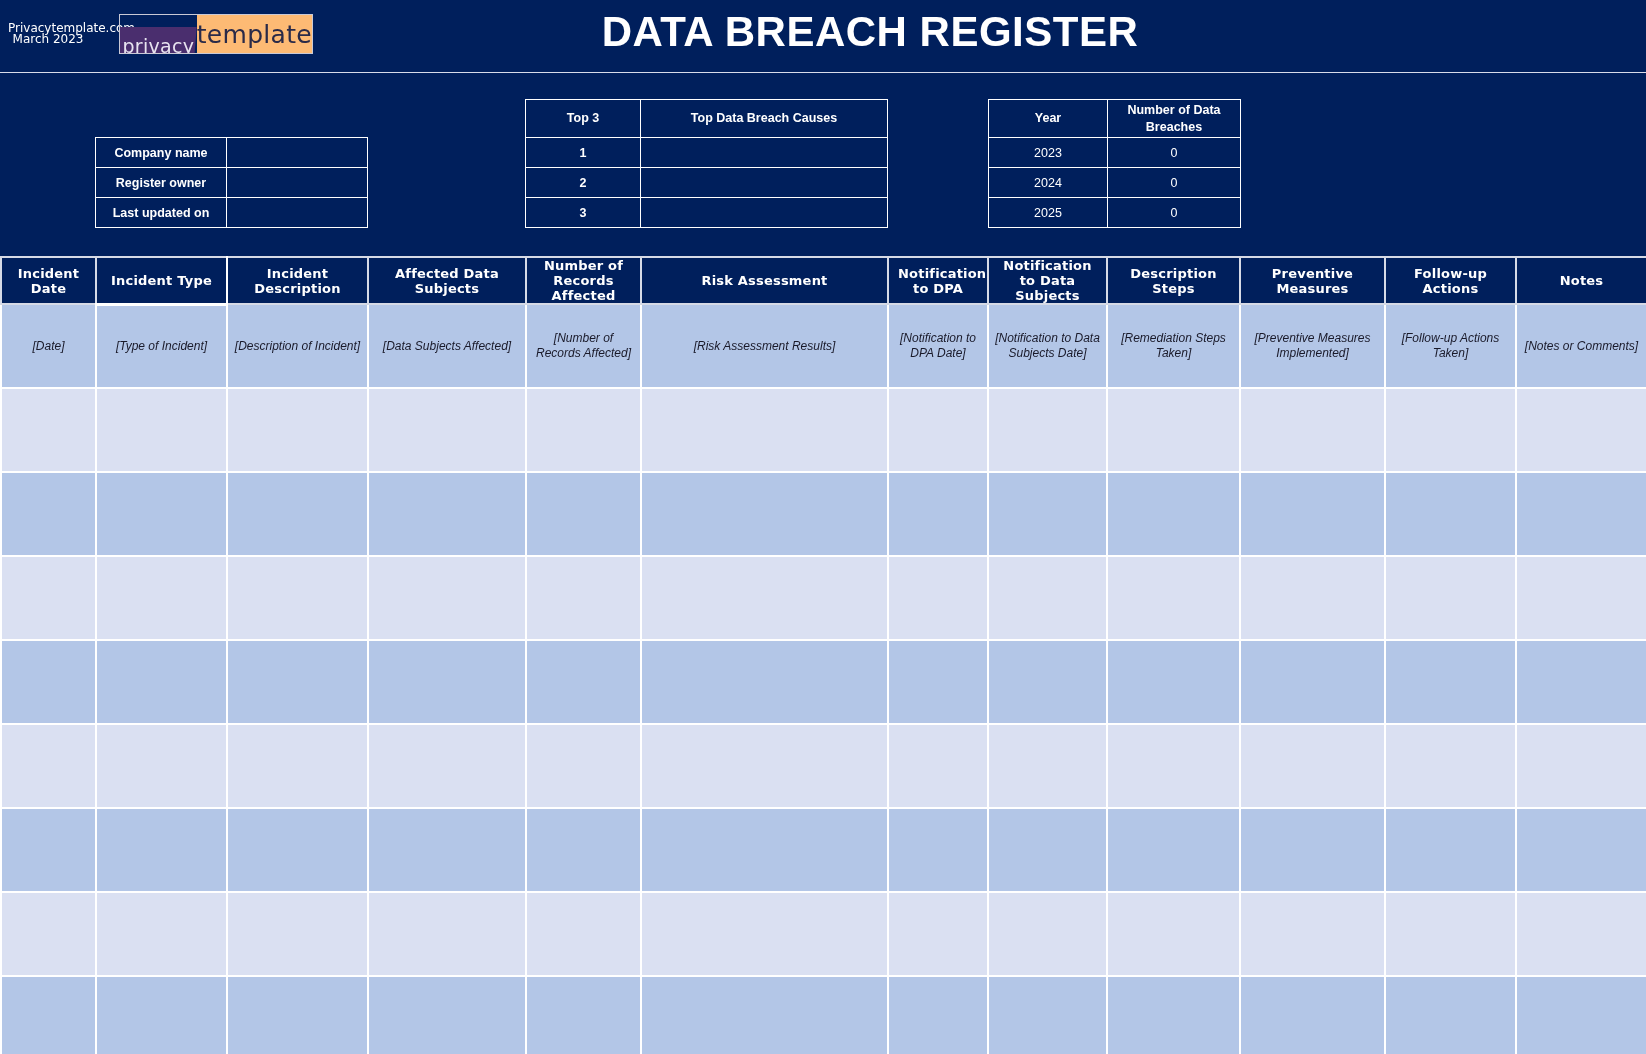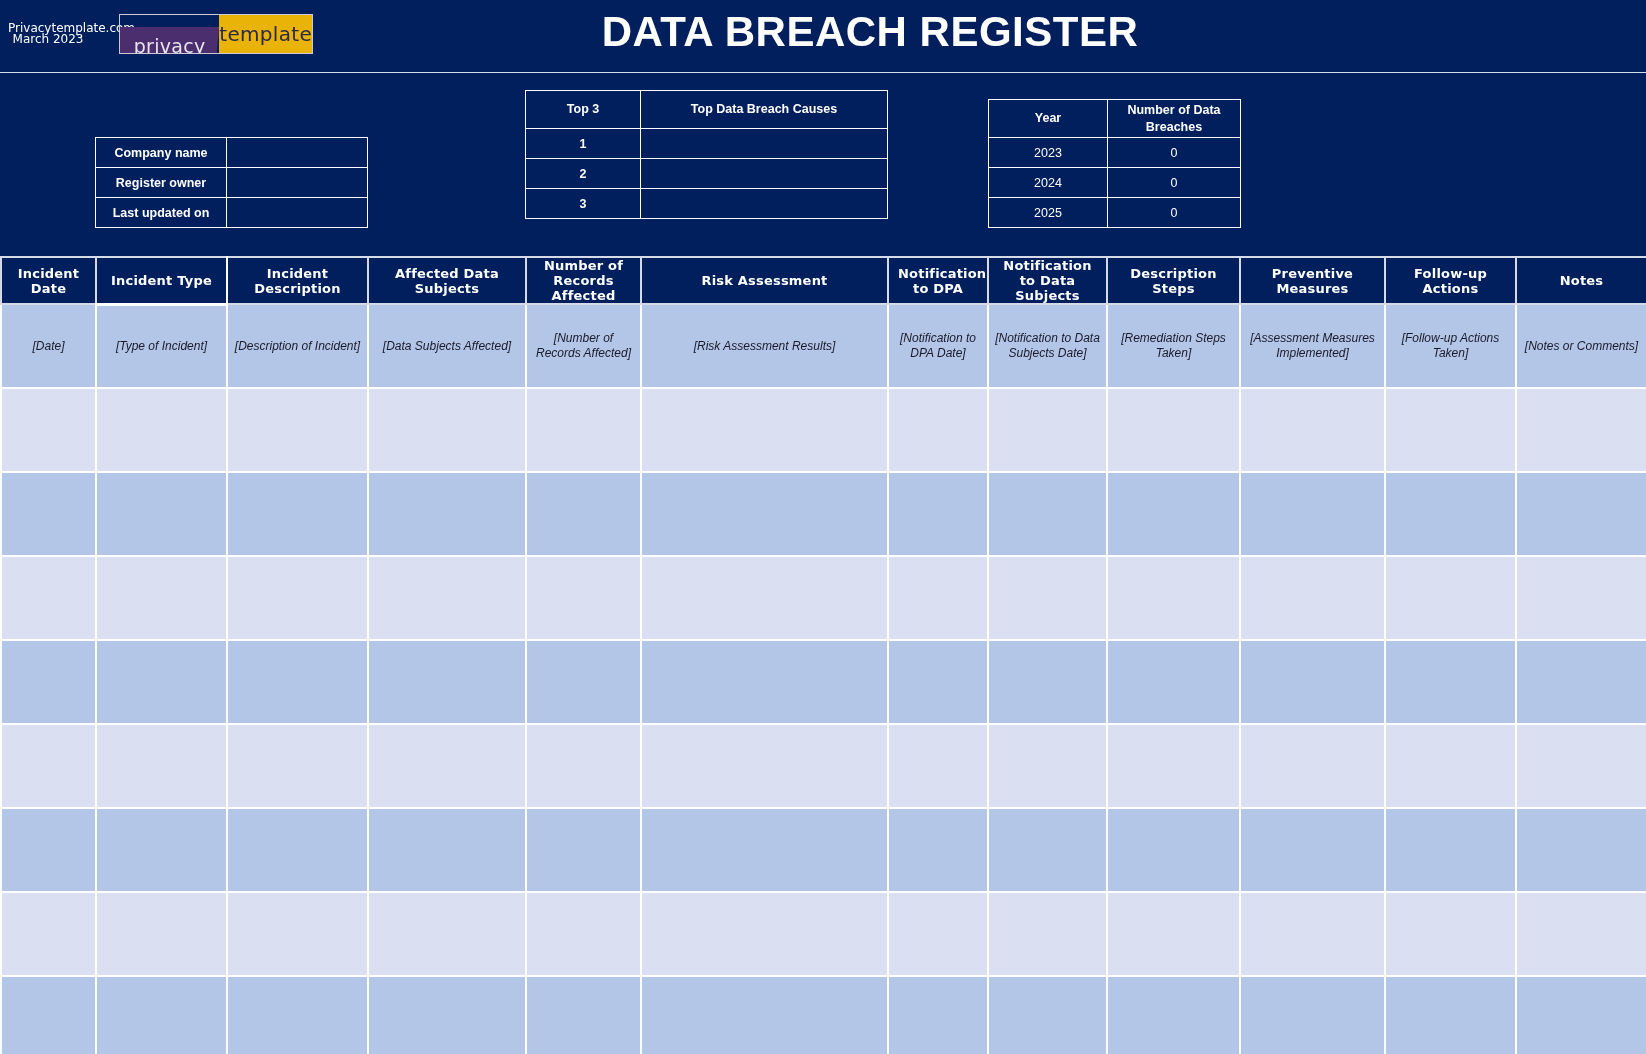--- a/index.html
+++ b/index.html
@@ -21,23 +21,23 @@
   }
   .logo-left {
     background: #4a2e6e; width: 102px; height: 100%;
     display: flex; align-items: center; justify-content: center;
     font-size: 19px; color: #e8e4f0; letter-spacing: 0.3px;
     font-family: "DejaVu Sans", sans-serif;
     clip-path: polygon(0 0, 100% 0, 96% 100%, 0 100%);
     margin-top: 12px;
   }
   .logo-right {
-    background: #eab308; flex: 1; height: 100%;
+    background: #fdba74; flex: 1; height: 100%;
     display: flex; align-items: center; justify-content: center;
-    font-size: 20px; color: #2a2a48; letter-spacing: 0.3px;
+    font-size: 25px; color: #2a2a48; letter-spacing: 0.3px;
     font-family: "DejaVu Sans", sans-serif;
   }
   .page-title {
     position: absolute; left: 560px; top: 8px; width: 620px; text-align: center;
     font-size: 42px; font-weight: bold; color: #fff; letter-spacing: 0.5px;
     font-family: "Liberation Sans", sans-serif;
   }
   .title-rule {
     position: absolute; left: 0; top: 72px; width: 1646px; height: 1px; background: #d8dcea;
   }
@@ -45,21 +45,21 @@
     position: absolute; border-collapse: collapse;
     font-size: 12.5px; color: #fff;
   }
   table.mini td {
     border: 1.5px solid #fff; text-align: center; vertical-align: middle;
     height: 30px; padding: 0 4px;
   }
   table.mini td.lbl { font-weight: bold; }
   table.mini td.hdr { font-weight: bold; height: 38px; line-height: 17px; }
   .info-table { left: 95px; top: 137px; }
-  .top3-table { left: 525px; top: 90px; }
+  .top3-table { left: 525px; top: 99px; }
   .year-table { left: 988px; top: 99px; }
 
   .register {
     position: absolute; left: 0; top: 256px; width: 1646px;
     border-collapse: collapse; table-layout: fixed;
   }
   .register th {
     background: #001f5c; color: #fff; font-weight: bold; font-size: 13px;
     height: 42px; line-height: 15px; border: 2px solid #d6dae6;
     text-align: center; vertical-align: middle; padding: 0 9px;
@@ -196,21 +196,21 @@
     <tr class="dark">
       <td>[Date]</td>
       <td>[Type of Incident]</td>
       <td>[Description of Incident]</td>
       <td>[Data Subjects Affected]</td>
       <td>[Number of Records Affected]</td>
       <td>[Risk Assessment Results]</td>
       <td>[Notification to DPA Date]</td>
       <td>[Notification to Data Subjects Date]</td>
       <td>[Remediation Steps Taken]</td>
-      <td>[Assessment Measures Implemented]</td>
+      <td>[Preventive Measures Implemented]</td>
       <td>[Follow-up Actions Taken]</td>
       <td>[Notes or Comments]</td>
     </tr>
   <tr class="light">
         <td></td>
         <td></td>
         <td></td>
         <td></td>
         <td></td>
         <td></td>

